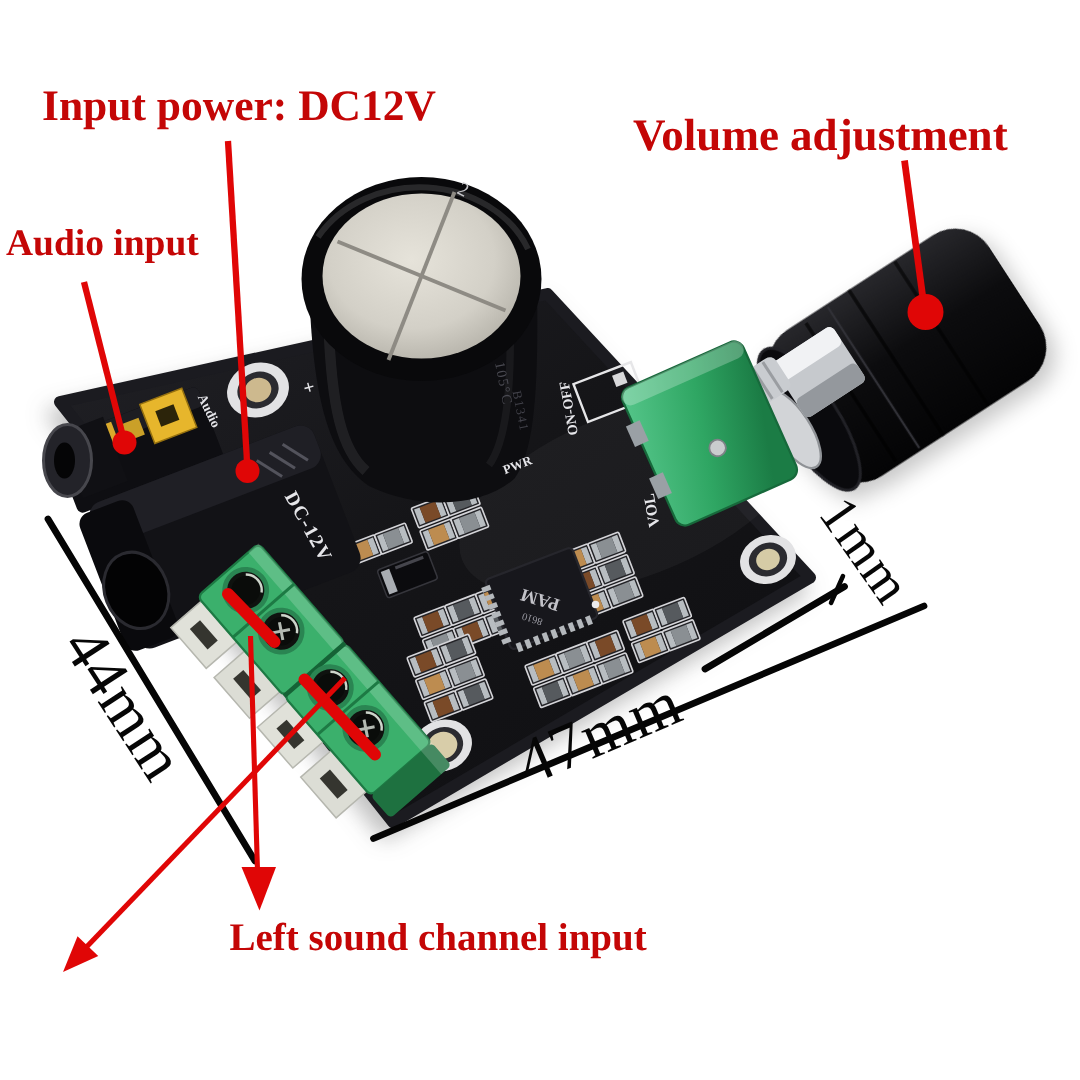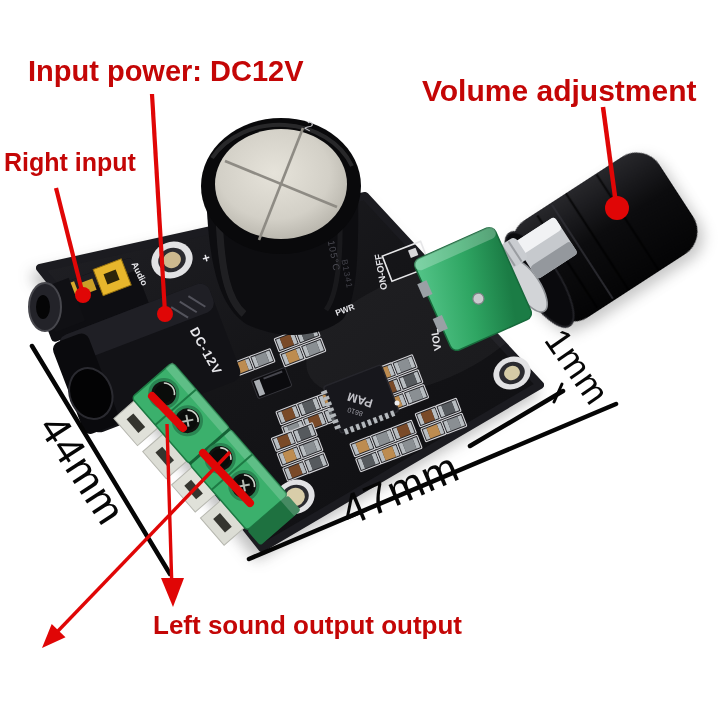--- a/index.html
+++ b/index.html
@@ -1,17 +1,17 @@
 <!DOCTYPE html>
 <html style="--label-red: #c40606; --ann-red: #e00606; --dim-black: #060606;"><head>
 <meta charset="utf-8">
 <style>
   html,body{margin:0;padding:0;background:#fff;}
   #stage{position:relative;width:720px;height:720px;background:#ffffff;overflow:hidden;
-         font-family:Liberation Sans, sans-serif;}
+         font-family:Liberation Serif, serif;}
   #scene{position:absolute;left:0;top:0;}
   .lbl{position:absolute;font-weight:700;color:var(--label-red,#c40606);white-space:nowrap;line-height:1;}
   .dim{position:absolute;color:var(--dim-black,#060606);white-space:nowrap;line-height:1;
        transform:translate(-50%,-50%) rotate(var(--r,0deg));letter-spacing:1px;}
   .silk{position:absolute;color:#e6e6ea;white-space:nowrap;line-height:1;
         transform:translate(-50%,-50%) rotate(var(--r,0deg));font-weight:700;}
   .capmark{position:absolute;white-space:nowrap;line-height:1;
         transform:translate(-50%,-50%) rotate(var(--r,0deg));}
 </style>
 </head>
@@ -384,23 +384,23 @@
     <line x1="152" y1="396" x2="183" y2="428" style="stroke:var(--ann-red,#e00606)" stroke-width="8" stroke-linecap="round"></line>
     <line x1="203" y1="453" x2="250" y2="503" style="stroke:var(--ann-red,#e00606)" stroke-width="8" stroke-linecap="round"></line>
     <line x1="167" y1="424" x2="172" y2="592" style="stroke:var(--ann-red,#e00606)" stroke-width="3.4"></line>
     <polygon points="173,607 161,578 184,578" style="fill:var(--ann-red,#e00606)"></polygon>
     <line x1="230" y1="452" x2="58" y2="631" style="stroke:var(--ann-red,#e00606)" stroke-width="3.4"></line>
     <polygon points="42,648 51.7,624.1 65.5,637.3" style="fill:var(--ann-red,#e00606)"></polygon>
   </g>
 </svg>
 
 <div class="lbl" style="left:28px;top:57px;font-size:29px;">Input power: DC12V</div>
-<div class="lbl" style="left:4px;top:150px;font-size:25px;">Right input</div>
+<div class="lbl" style="left:4px;top:150px;font-size:25px;">Audio input</div>
 <div class="lbl" style="left:422px;top:76px;font-size:30px;">Volume adjustment</div>
-<div class="lbl" style="left:153px;top:612px;font-size:26px;">Left sound output output</div>
+<div class="lbl" style="left:153px;top:612px;font-size:26px;">Left sound channel input</div>
 
 <div class="dim" style="left:82px;top:470px;--r:57deg;font-size:42px;">44mm</div>
 <div class="dim" style="left:400px;top:489px;--r:-23deg;font-size:43px;">47mm</div>
 <div class="dim" style="left:577px;top:367px;--r:55deg;font-size:36px;">1mm</div>
 
 <div class="silk" style="left:139px;top:274px;--r:64deg;font-size:9px;">Audio</div>
 <div class="silk" style="left:206px;top:351px;--r:61deg;font-size:13px;letter-spacing:1px;">DC-12V</div>
 <div class="silk" style="left:381px;top:272px;--r:-100deg;font-size:9.5px;">ON-OFF</div>
 <div class="silk" style="left:436px;top:340px;--r:-100deg;font-size:10.5px;">VOL</div>
 <div class="silk" style="left:345px;top:310px;--r:-21deg;font-size:8.5px;">PWR</div>

